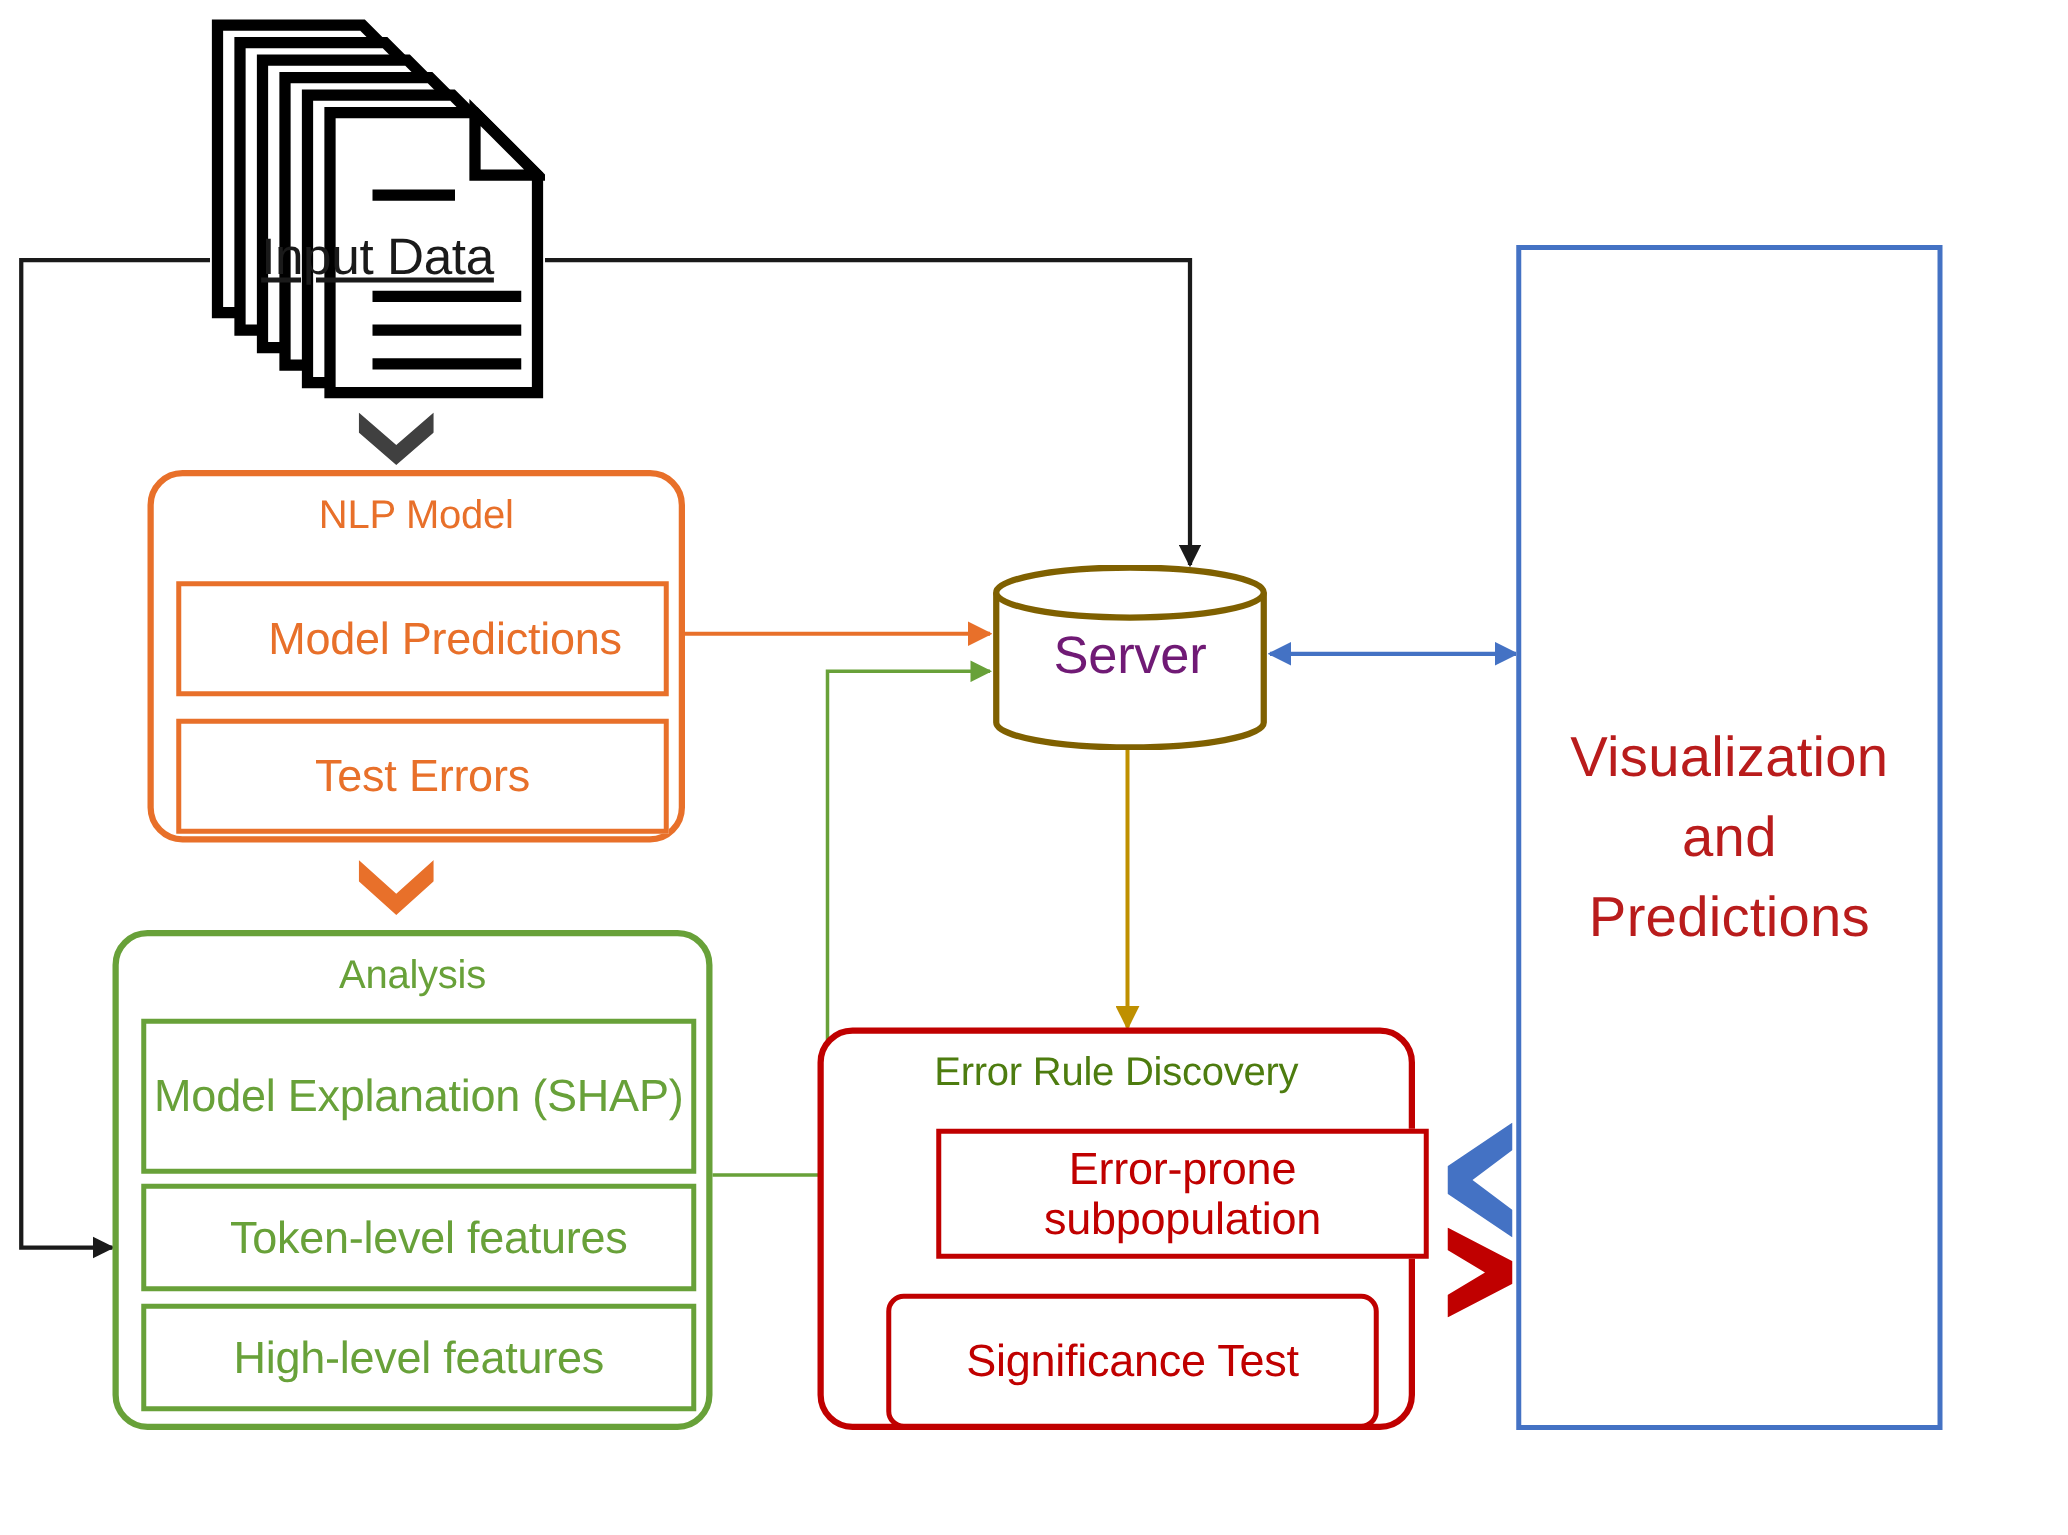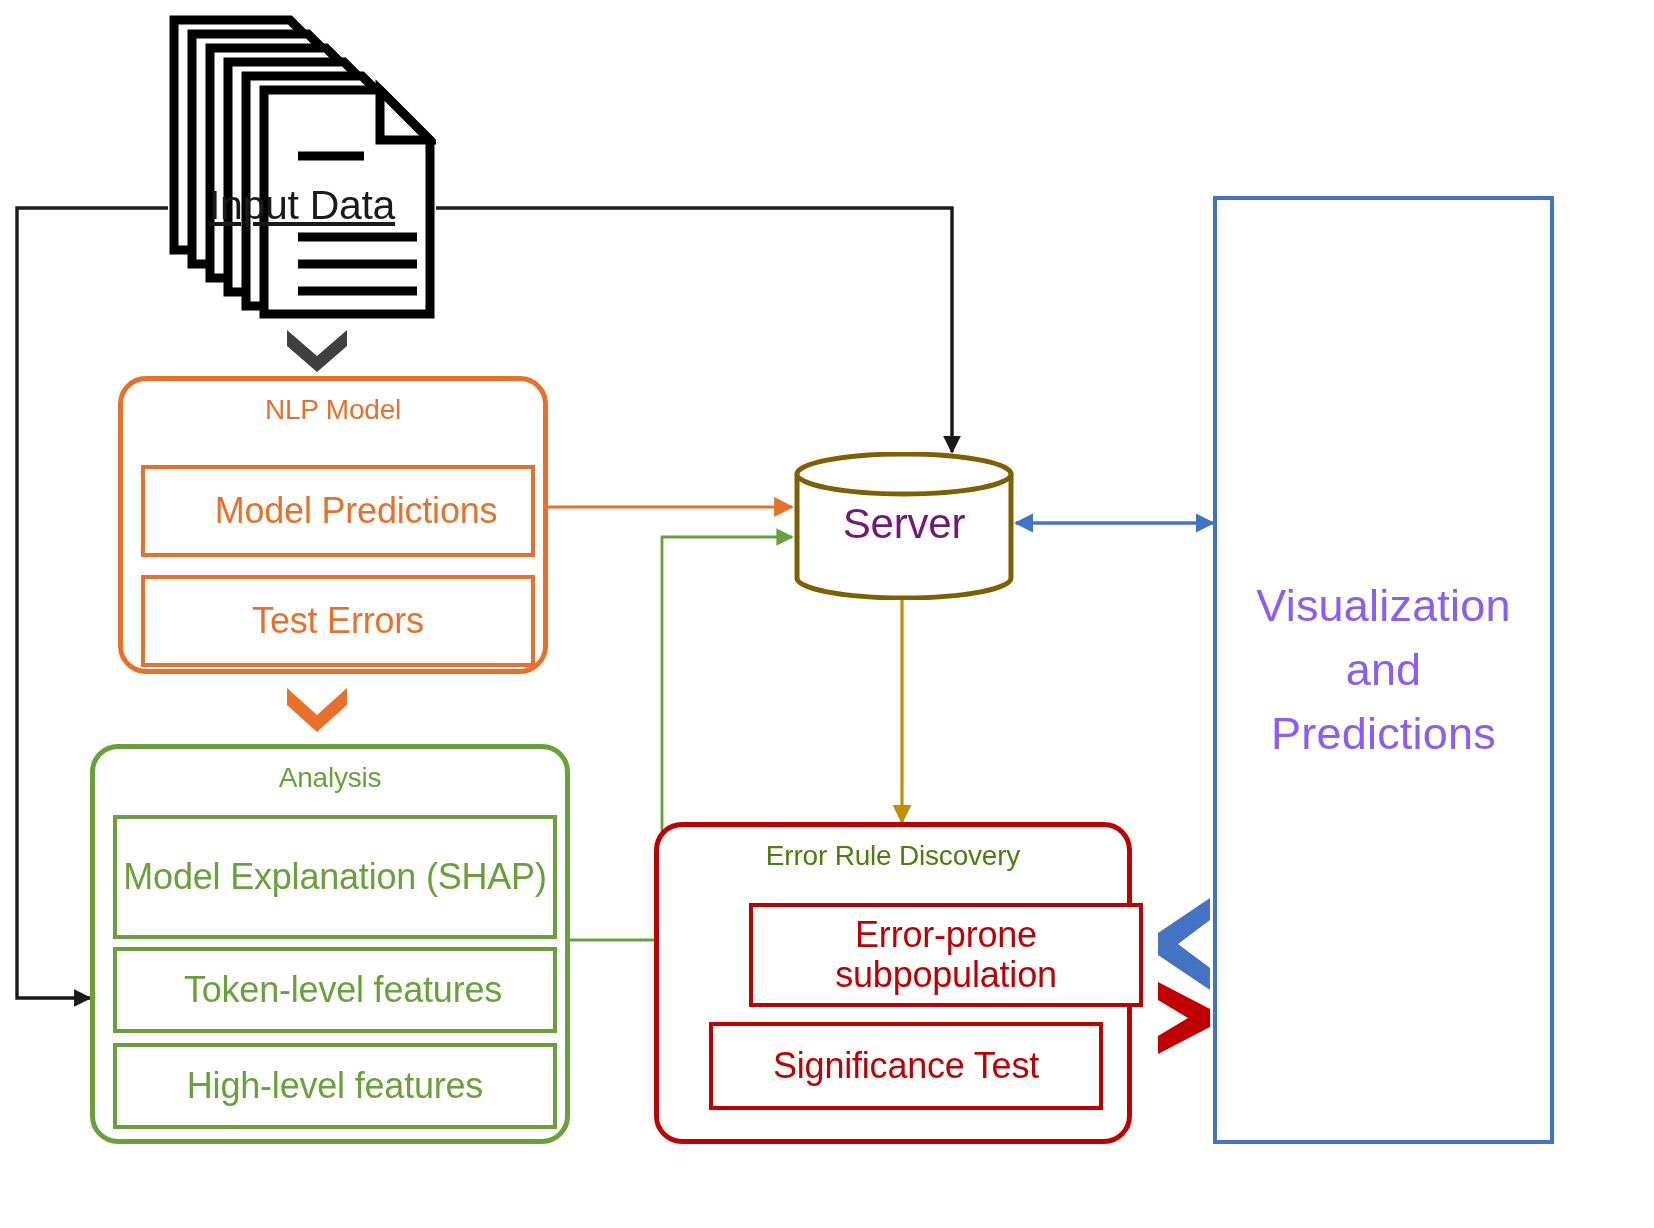--- a/index.html
+++ b/index.html
@@ -51,21 +51,21 @@
     text-decoration: underline;
   }
 
   
   .group-box {
     border-radius: 28px;
     background: #ffffff;
   }
   .group-title {
     text-align: center;
-    font-size: 28px;
+    font-size: 32px;
     line-height: 1.06;
     padding-top: 14px;
     letter-spacing: -0.2px;
   }
   .sub-box {
     position: absolute;
     box-sizing: border-box;
     background: #ffffff;
     display: flex;
     align-items: center;
@@ -122,36 +122,36 @@
     border: 5px solid #C00000;
   }
   #error-rule .group-title { color: #4d7c0f; }
   #error-rule .sub-box {
     border: 4px solid #C00000;
     color: #C00000;
     left: 50px;
     width: 394px;
   }
   #er-subpop { top: 76px;  height: 104px; margin-left: 40px; }
-  #er-sig    { top: 195px; height: 88px; }
+  #er-sig    { top: 208px; height: 108px; border-radius: 14px; }
 
   
   #visualization {
     left: 1213px;
     top: 196px;
     width: 341px;
     height: 948px;
     border: 4px solid #4472C4;
     background: #ffffff;
     display: flex;
     align-items: center;
     justify-content: center;
   }
   #visualization .viz-label {
-    color: #8b5cf6;
+    color: #b91c1c;
     font-size: 45px;
     line-height: 1.42;
     text-align: center;
     letter-spacing: 0.2px;
   }
 
   
   #server {
     left: 792px;
     top: 452px;

